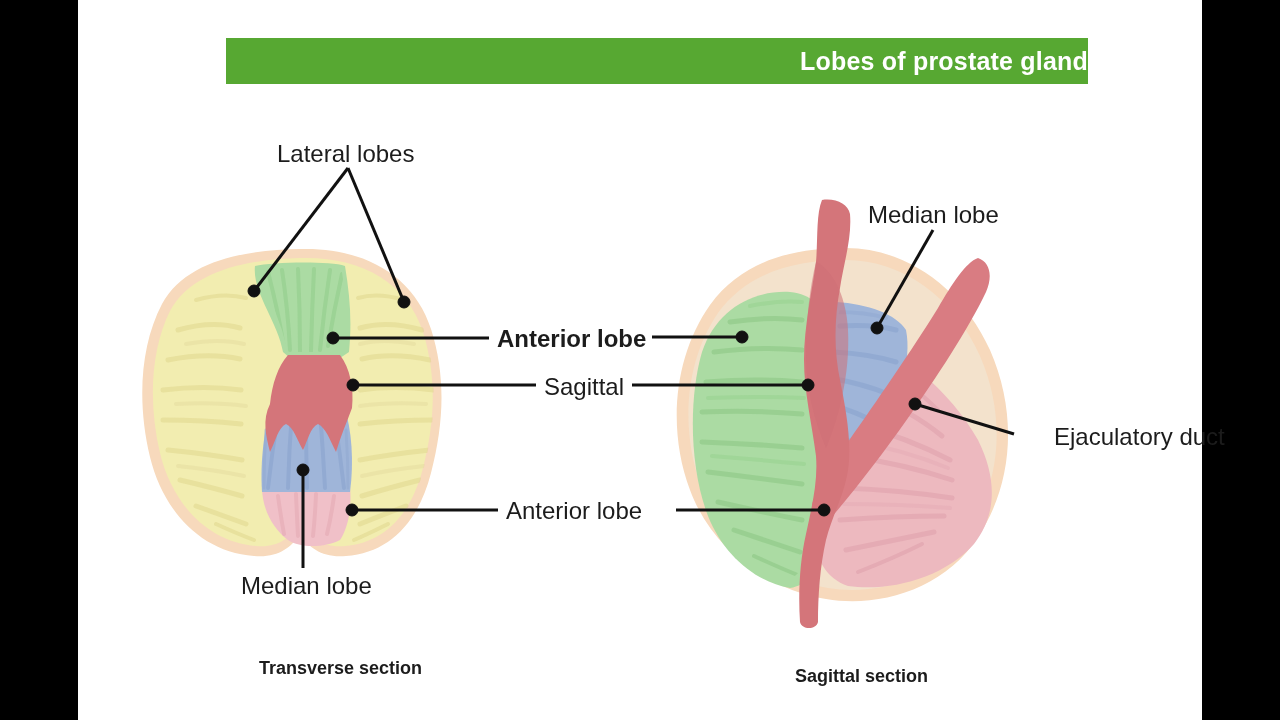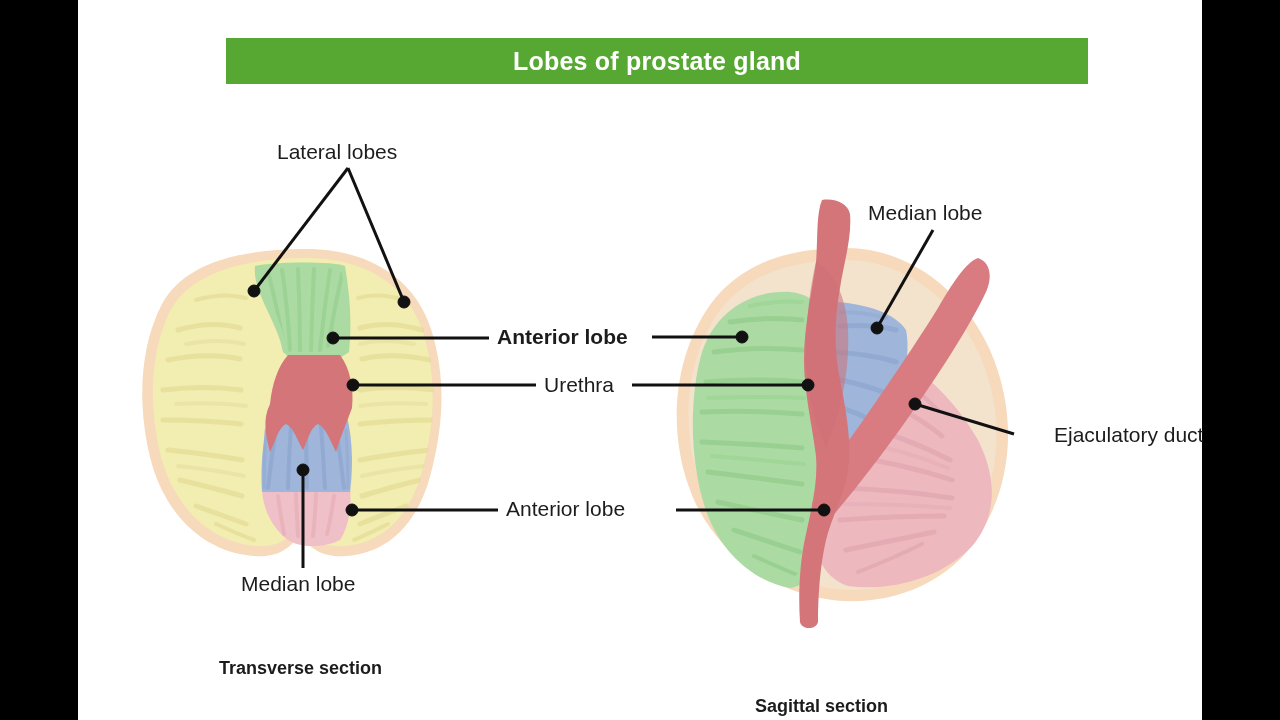--- a/index.html
+++ b/index.html
@@ -27,21 +27,21 @@
   .bar-left  { left: 0;    width: 78px; }
   .bar-right { left: 1202px; width: 78px; }
 
   #title-bar {
     position: absolute;
     left: 226px; top: 38px;
     width: 862px; height: 46px;
     background: #57a832;
     display: flex;
     align-items: center;
-    justify-content: center;
+    justify-content: flex-end;
   }
   #title-bar .title-text {
     color: #ffffff;
     font-size: 25px;
     font-weight: bold;
     letter-spacing: 0.2px;
     font-family: "Liberation Sans", sans-serif;
   }
 
   #diagram {
@@ -50,27 +50,28 @@
     width: 1280px; height: 720px;
   }
 
   .caption {
     position: absolute;
     font-size: 18px;
     font-weight: bold;
     color: #1c1c1c;
     white-space: nowrap;
     font-family: "Liberation Sans", sans-serif;
+    margin-left: 40px;
   }
   #caption-transverse { left: 219px; top: 658px; }
-  #caption-sagittal   { left: 755px; top: 696px; text-align: center; }
+  #caption-sagittal   { left: 755px; top: 666px; text-align: center; }
 
   .lbl {
     position: absolute;
-    font-size: 21px;
+    font-size: 24px;
     color: #1c1c1c;
     white-space: nowrap;
     font-family: "Liberation Sans", sans-serif;
   }
   #lbl-lateral    { left: 277px; top: 140px; }
   #lbl-anterior   { left: 497px; top: 325px; font-weight: bold; }
   #lbl-urethra    { left: 544px; top: 373px; }
   #lbl-posterior  { left: 506px; top: 497px; }
   #lbl-median-t   { left: 241px; top: 572px; }
   #lbl-median-s   { left: 868px; top: 201px; }
@@ -331,21 +332,21 @@
         <circle cx="824" cy="510" r="6"></circle>
 
         <line x1="915" y1="404" x2="1014" y2="434" stroke-width="3"></line>
         <circle cx="915" cy="404" r="6"></circle>
       </g>
     </g>
   </svg>
 
   <div class="lbl" id="lbl-lateral">Lateral lobes</div>
   <div class="lbl" id="lbl-anterior">Anterior lobe</div>
-  <div class="lbl" id="lbl-urethra">Urethra</div>
+  <div class="lbl" id="lbl-urethra">Sagittal</div>
   <div class="lbl" id="lbl-posterior">Anterior lobe</div>
   <div class="lbl" id="lbl-median-t">Median lobe</div>
   <div class="lbl" id="lbl-median-s">Median lobe</div>
   <div class="lbl" id="lbl-ejac">Ejaculatory duct</div>
 
   <div class="caption" id="caption-transverse">Transverse section</div>
   <div class="caption" id="caption-sagittal">Sagittal section</div>
 
 </div>
 

